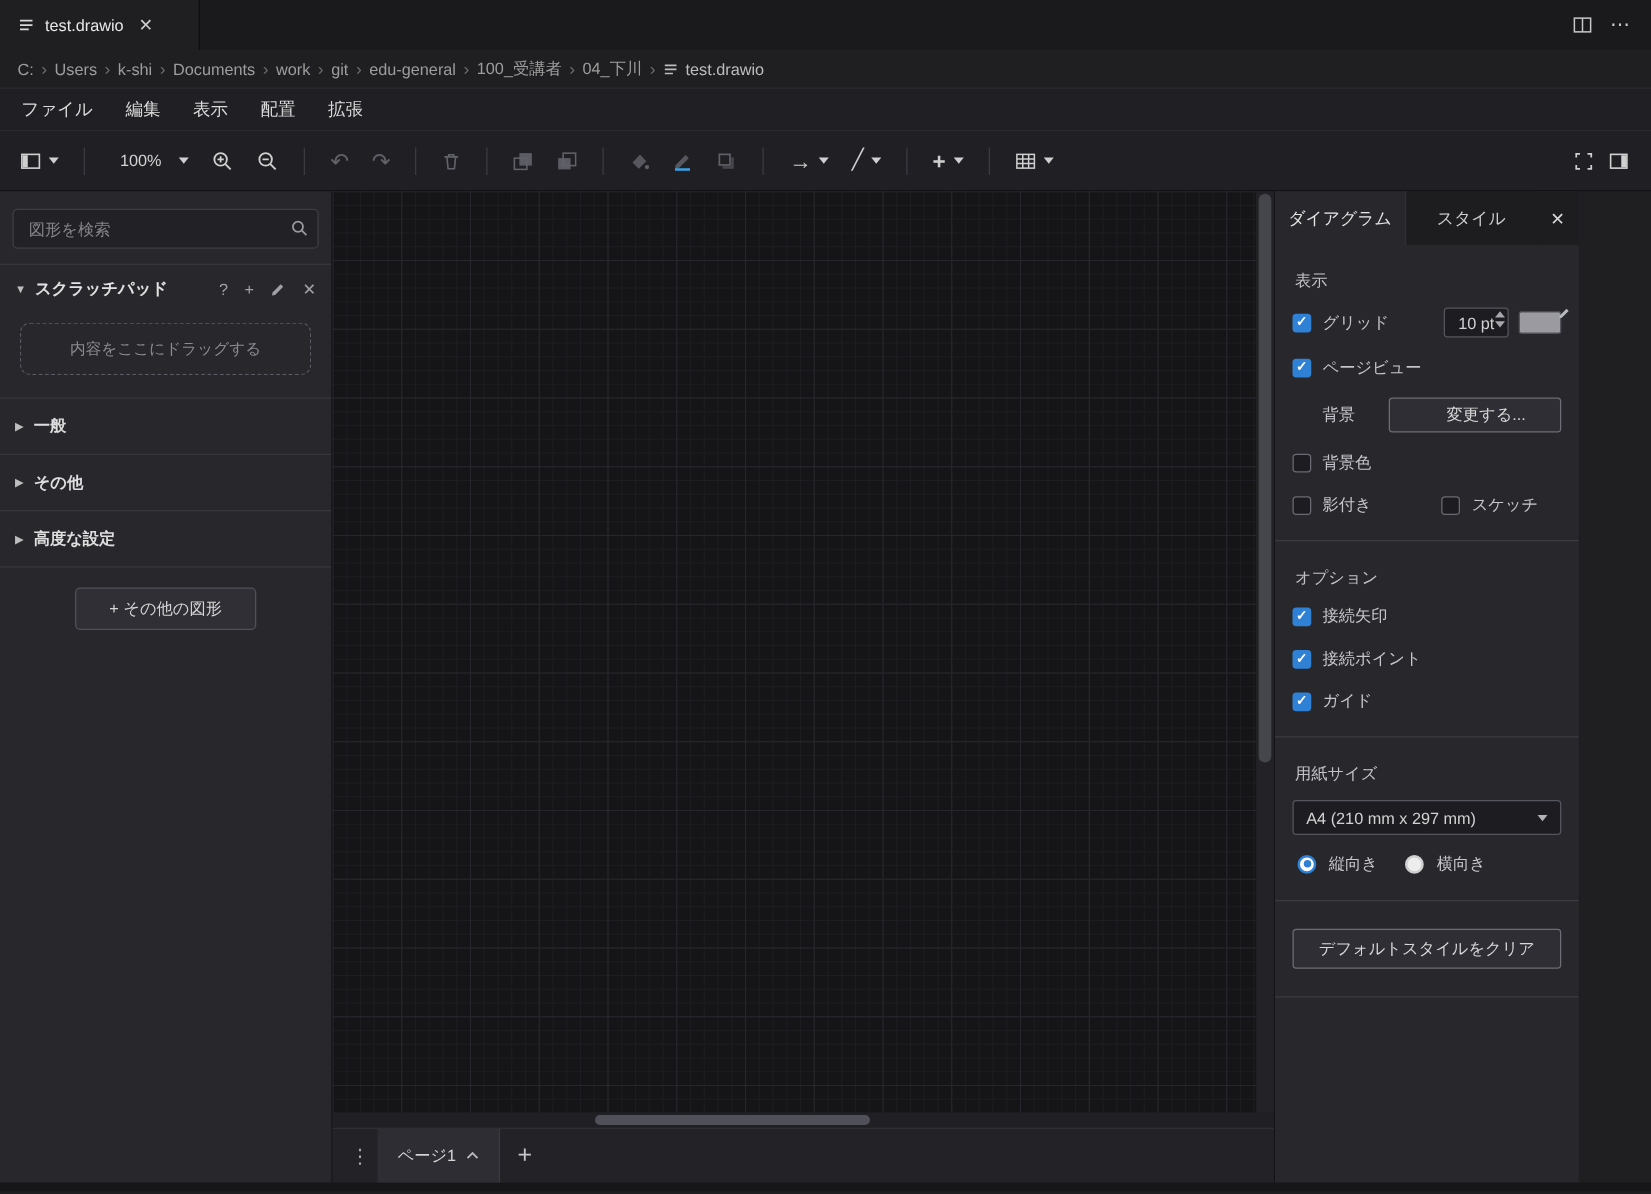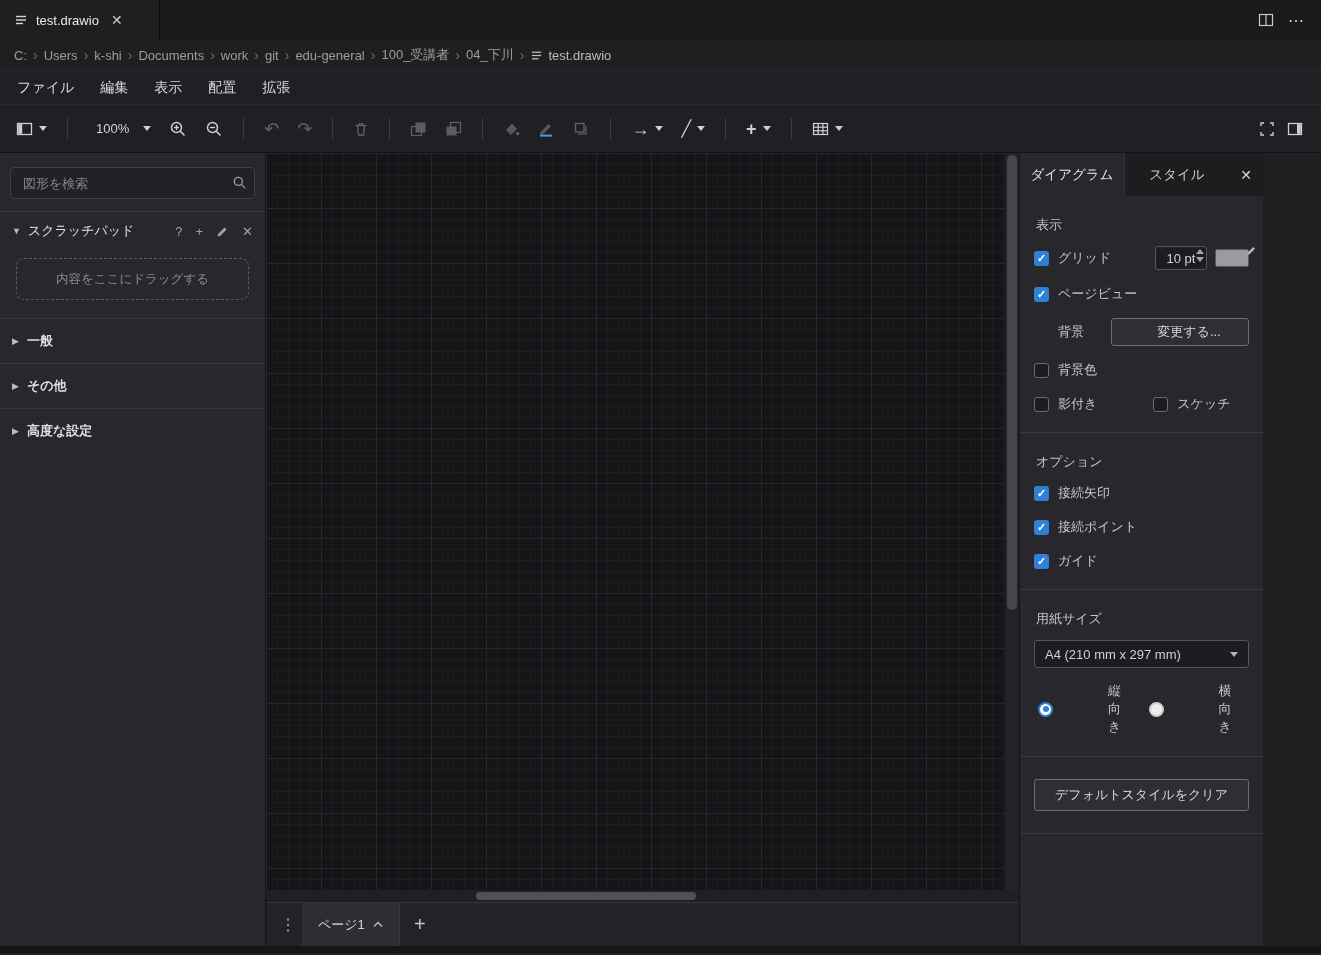--- a/index.html
+++ b/index.html
@@ -67,21 +67,21 @@
     width:100%; height:32px; background:#222226; border:1px solid #3e3e44; border-radius:4px;
     color:#cfcfcf; padding:0 30px 0 12px; font-size:13px; font-family:"Liberation Sans", sans-serif;
   }
   .search-input::placeholder { color:#84848a; }
   .search-icon { position:absolute; right:8px; top:8px; color:#9a9aa0; }
 
   .scratch-header {
     display:flex; align-items:center; padding:10px 12px; gap:7px;
     border-top:1px solid #36363c; cursor:pointer;
   }
-  .scratch-title { font-weight:normal; color:#e2e2e2; }
+  .scratch-title { font-weight:bold; color:#e2e2e2; }
   .scratch-tools { margin-left:auto; display:flex; align-items:center; gap:13px; color:#a0a0a6; }
   .scratch-tools span { cursor:pointer; }
   .tri { font-size:9px; color:#bdbdbd; }
   .drop-zone {
     margin:8px 16px 18px 16px; height:42px; border:1px dashed #5a5a62; border-radius:8px;
     display:flex; align-items:center; justify-content:center; color:#8b8b91; font-size:12.5px;
   }
   .shape-section {
     display:flex; align-items:center; gap:8px; padding:13px 12px;
     border-top:1px solid #36363c; cursor:pointer;
@@ -170,21 +170,21 @@
   .paper-select {
     height:28px; background:#1d1d21; border:1px solid #55555e; border-radius:3px;
     display:flex; align-items:center; padding:0 10px; color:#d2d2d2; cursor:pointer; margin-bottom:14px;
   }
   .paper-select .caret { margin-left:auto; color:#b2b2b8; }
   .radio-row { display:flex; align-items:center; gap:10px; margin-bottom:16px; padding-left:4px; }
   .radio { width:15px; height:15px; border-radius:50%; cursor:pointer; flex:0 0 auto; }
   .radio.sel { border:2px solid #2f81d6; background:#ffffff; position:relative; }
   .radio.sel::after { content:""; position:absolute; left:2.5px; top:2.5px; width:6px; height:6px; border-radius:50%; background:#2f81d6; }
   .radio.unsel { background:#ededed; border:2px solid #cfcfcf; }
-  .radio-label { color:#c6c6cc; margin-right:12px; cursor:default;margin-left:45px; }
+  .radio-label { color:#c6c6cc; margin-right:12px; cursor:default; }
 
   .bottom-strip { height:7px; background:#161618; }
 </style>
 </head>
 <body>
 
 <div class="tabbar">
   <div class="tab-active">
     <span>
       <svg width="14" height="14" viewBox="0 0 14 14">
@@ -414,20 +414,23 @@
     </div>
     <div class="shape-section">
       <span class="tri">▶</span>
       <span class="lbl">その他</span>
     </div>
     <div class="shape-section">
       <span class="tri">▶</span>
       <span class="lbl">高度な設定</span>
     </div>
 
+    <div class="more-shapes-wrap">
+      <button class="more-shapes-btn">+ その他の図形</button>
+    </div>
   </div>
 
   <div class="canvas-col">
     <div class="canvas-row">
       <div class="canvas"></div>
       <div class="vscroll">
         <div class="vscroll-thumb"></div>
       </div>
     </div>
     <div class="hscroll">

